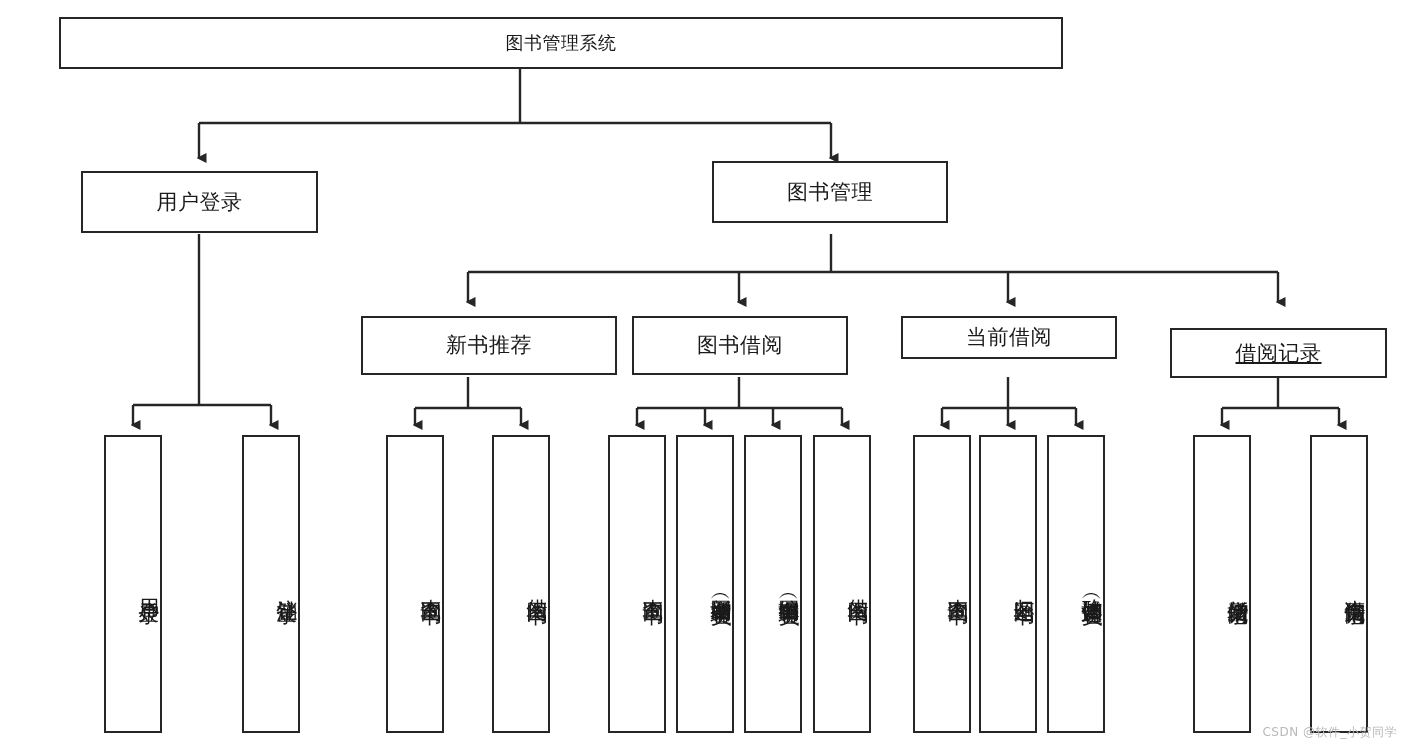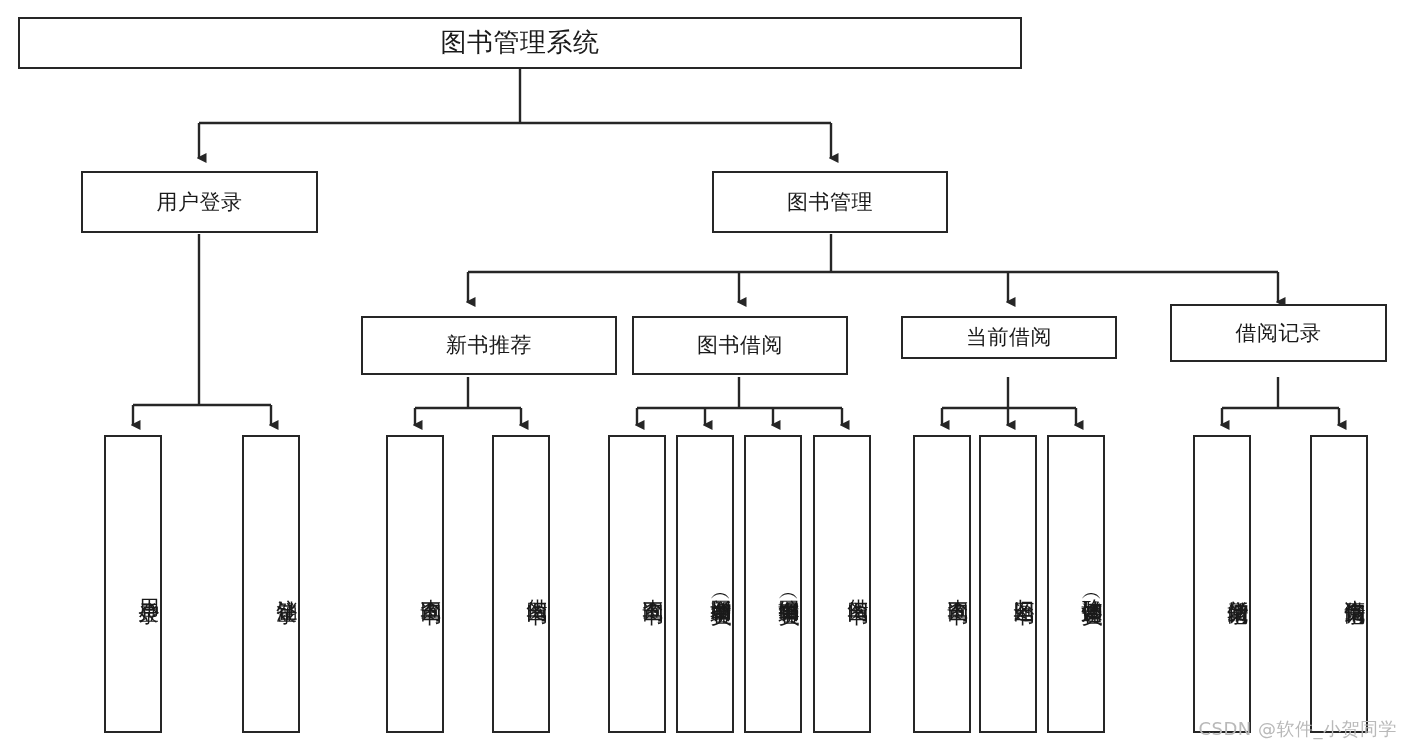--- a/index.html
+++ b/index.html
@@ -46,27 +46,28 @@
     font-size: 21px;
     letter-spacing: 2px;
     align-items: flex-start;
     justify-content: center;
     padding-top: 4px;
   }
   .node.vert.tall-text {
     letter-spacing: 1px;
   }
   .node.root {
-    font-size: 26px;
+    font-size: 18px;
+    margin-left: 41px;
   }
   .watermark {
     position: absolute;
     right: 8px;
     bottom: 6px;
-    font-size: 18px;
+    font-size: 12px;
     color: #b9b9b9;
     letter-spacing: 0.5px;
     white-space: nowrap;
   }
 </style>
 </head>
 <body>
 
 <div id="canvas">
 
@@ -116,26 +117,26 @@
       <path d="M1278,377 L1278,408"></path>
       <path d="M1222,408 L1339,408"></path>
       <path d="M1222,408 L1222,425" marker-end="url(#arrow)"></path>
       <path d="M1339,408 L1339,425" marker-end="url(#arrow)"></path>
     </g>
   </svg>
 
   <div class="node horiz root" style="left:18px; top:17px; width:1004px; height:52px;">图书管理系统</div>
 
   <div class="node horiz" style="left:81px; top:171px; width:237px; height:62px;">用户登录</div>
-  <div class="node horiz" style="left:712px; top:171px; width:236px; height:62px;">图书管理</div>
+  <div class="node horiz" style="left:712px; top:161px; width:236px; height:62px;">图书管理</div>
 
   <div class="node horiz" style="left:361px; top:316px; width:256px; height:59px;">新书推荐</div>
   <div class="node horiz" style="left:632px; top:316px; width:216px; height:59px;text-align:center;">图书借阅</div>
   <div class="node horiz" style="left:901px; top:316px; width:216px; height:43px;">当前借阅</div>
-  <div class="node horiz" style="left:1170px; top:304px; width:217px; height:58px;">借阅记录</div>
+  <div class="node horiz" style="left:1170px; top:328px; width:217px; height:50px;text-decoration:underline;">借阅记录</div>
 
   <div class="node vert" style="left:104px; top:435px; width:58px; height:298px;">用户登录</div>
   <div class="node vert" style="left:242px; top:435px; width:58px; height:298px;">注销登录</div>
 
   <div class="node vert" style="left:386px; top:435px; width:58px; height:298px;">查询图书</div>
   <div class="node vert" style="left:492px; top:435px; width:58px; height:298px;">借阅图书</div>
 
   <div class="node vert" style="left:608px; top:435px; width:58px; height:298px;">查询图书</div>
   <div class="node vert tall-text" style="left:676px; top:435px; width:58px; height:298px;">新增图书（管理员）</div>
   <div class="node vert tall-text" style="left:744px; top:435px; width:58px; height:298px;">编辑图书（管理员）</div>

